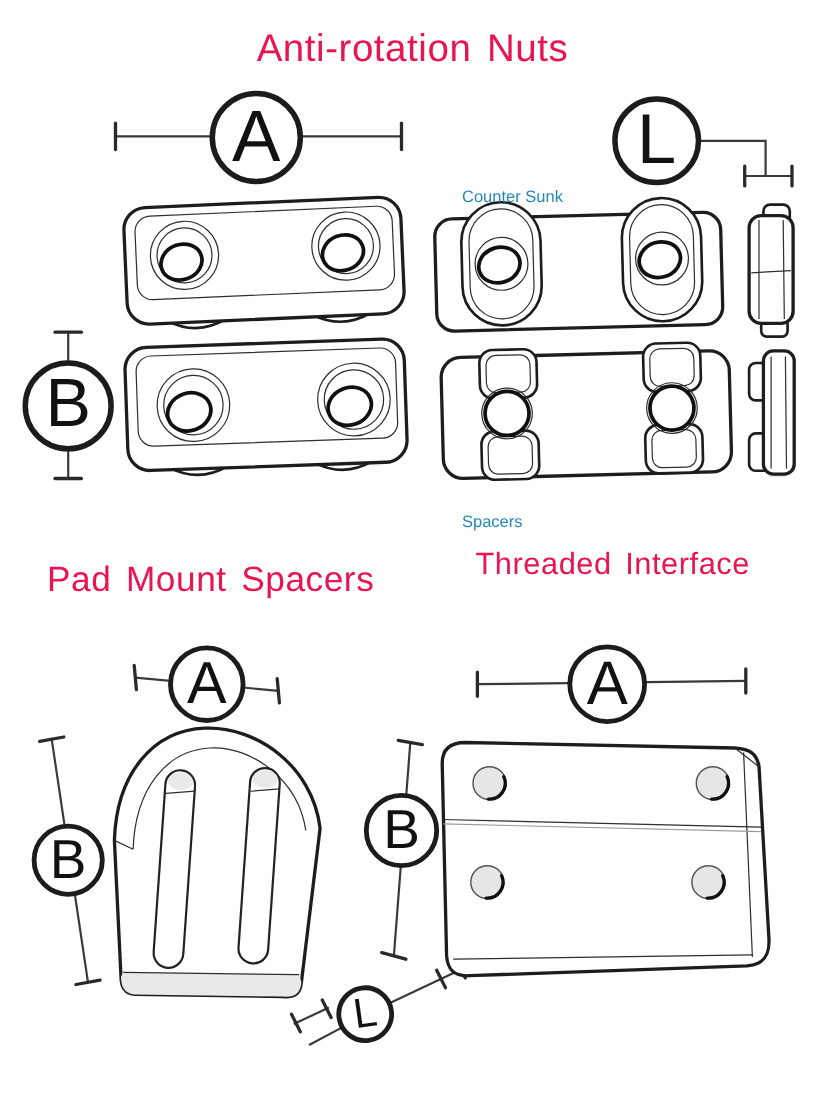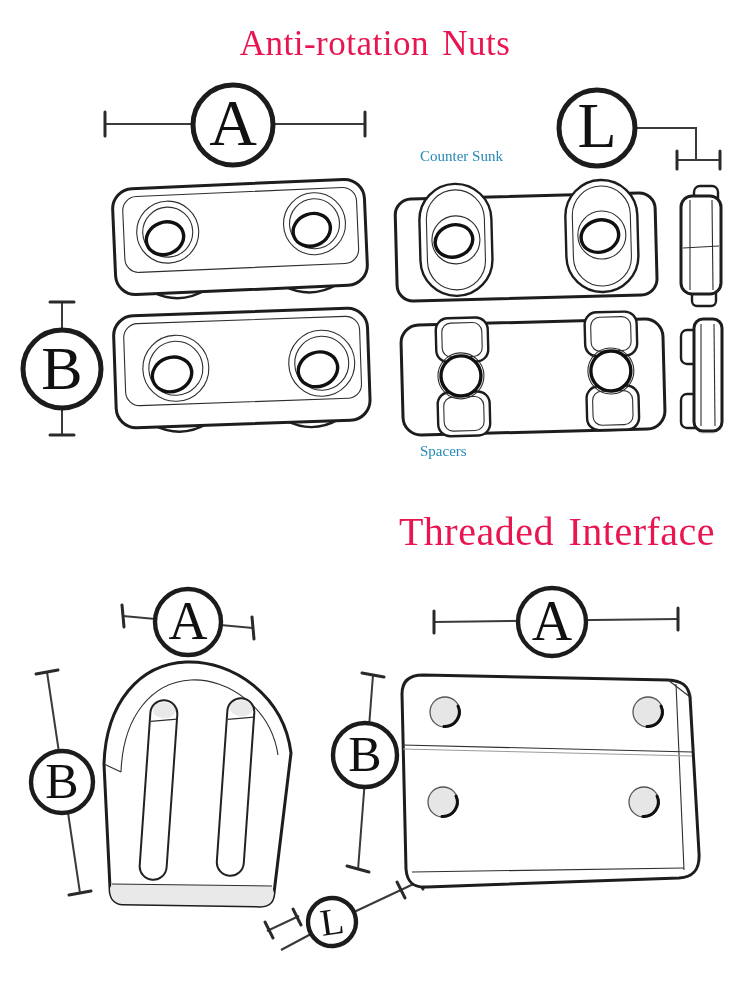--- a/index.html
+++ b/index.html
@@ -3,32 +3,32 @@
 <meta charset="utf-8">
 <style>
   :root{
     --title_red:#e81550;
     --label_blue:#2489b7;
     --ink:#1d1d1d;
   }
   html,body{margin:0;padding:0;background:#fff;}
   .canvas{
     position:relative;width:750px;height:1000px;background:#fff;overflow:hidden;
-    font-family:Liberation Serif, serif;
+    font-family:Liberation Sans, sans-serif;
   }
   .canvas svg{position:absolute;left:0;top:0;}
   .section-title{
     position:absolute;text-align:center;color:var(--title_red);
     font-weight:400;letter-spacing:.5px;word-spacing:4px;white-space:nowrap;
   }
   .title-main{top:24px;left:0;width:750px;font-size:35px;}
   .title-left{top:508px;left:0;width:383px;font-size:32px;}
-  .title-right{top:508px;left:375px;width:364px;font-size:40px;}
+  .title-right{top:497px;left:375px;width:364px;font-size:28px;}
   .variant-label{
-    position:absolute;color:var(--label_blue);font-size:15px;font-weight:400;white-space:nowrap;
+    position:absolute;color:var(--label_blue);font-size:15px;font-weight:400;white-space:nowrap;margin-top:23px;
   }
   .lbl-countersunk{left:420px;top:148px;}
   .lbl-standard{left:420px;top:443px;}
   .dim-letter{
     position:absolute;color:#111;font-weight:400;line-height:1;
     transform:translate(-50%,-54%);white-space:nowrap;
   }
   
   .bold{stroke:var(--ink);stroke-width:3;fill:#fff;stroke-linejoin:round;}
   .bold2{stroke:var(--ink);stroke-width:2.4;fill:#fff;stroke-linejoin:round;}
@@ -225,20 +225,21 @@
       </g>
     </g>
   </svg>
 
   <div class="section-title title-main">Anti-rotation Nuts</div>
 
   <div class="variant-label lbl-countersunk">Counter Sunk</div>
 
   <div class="variant-label lbl-standard">Spacers</div>
 
+  <div class="section-title title-left">Pad Mount Spacers</div>
 
   <div class="section-title title-right">Threaded Interface</div>
 
   <div class="dim-letter" style="left:233px;top:126px;font-size:66px;">A</div>
   <div class="dim-letter" style="left:597px;top:129px;font-size:64px;">L</div>
   <div class="dim-letter" style="left:62px;top:370px;font-size:62px;">B</div>
 
   <div class="dim-letter" style="left:188px;top:623px;font-size:54px;">A</div>
   <div class="dim-letter" style="left:62px;top:783px;font-size:50px;">B</div>
   <div class="dim-letter" style="left:332px;top:923px;font-size:38px;transform:translate(-50%,-54%) rotate(-8deg);">L</div>

